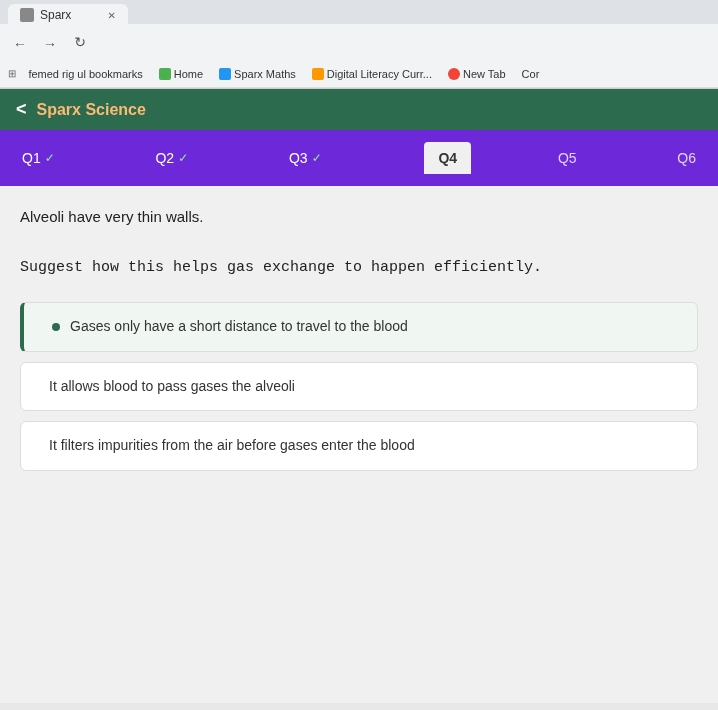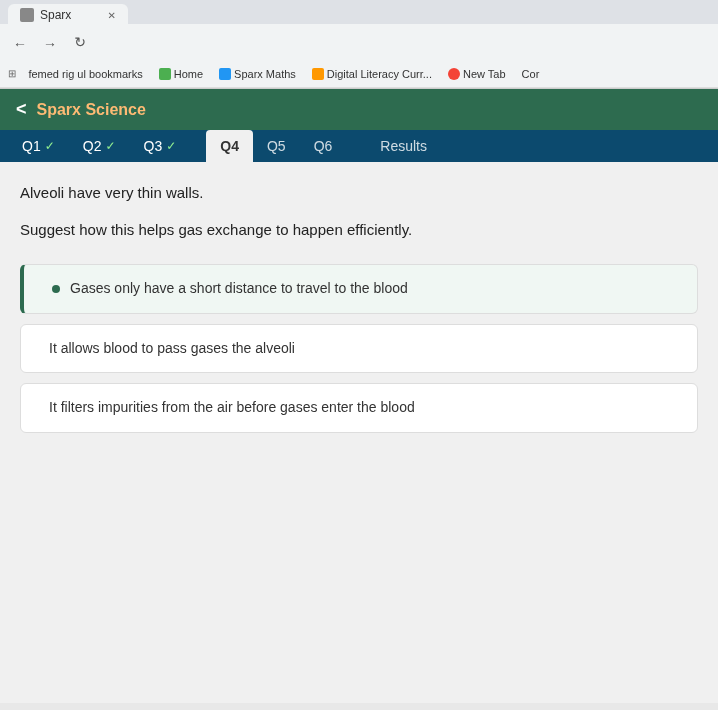--- a/index.html
+++ b/index.html
@@ -164,24 +164,25 @@
     }
 
     .sparx-title {
       color: #fdba74;
       font-size: 16px;
       font-weight: 600;
     }
 
     
     .tabs-bar {
-      background: #0c4a6e;
-      display: flex;
-      align-items: center;
-      padding: 0 8px;
+      background: #6d28d9;
+      display: flex;
+      align-items: center;
+      padding: 12px 8px;
+      justify-content: space-between;
     }
 
     .tab-item {
       padding: 8px 14px;
       font-size: 14px;
       cursor: pointer;
       color: rgba(255,255,255,0.8);
       display: flex;
       align-items: center;
       gap: 4px;
@@ -210,29 +211,30 @@
 
     
     .question-area {
       background: #f0f0f0;
       padding: 20px 20px;
     }
 
     .question-text-1 {
       font-size: 15px;
       color: #222;
-      margin-bottom: 16px;
+      margin-bottom: 30px;
       line-height: 1.4;
     }
 
     .question-text-2 {
       font-size: 15px;
       color: #222;
       margin-bottom: 24px;
       line-height: 1.4;
+      font-family: Liberation Mono, monospace;
     }
 
     
     .answers-container {
       display: flex;
       flex-direction: column;
       gap: 10px;
     }
 
     .answer-option {
@@ -334,23 +336,20 @@
     </div>
     <div class="tab-item active">
       <span>Q4</span>
     </div>
     <div class="tab-item">
       <span>Q5</span>
     </div>
     <div class="tab-item">
       <span>Q6</span>
     </div>
-    <div class="tab-item tab-results">
-      <span>Results</span>
-    </div>
   </div>
 
   <div class="question-area">
     <p class="question-text-1">Alveoli have very thin walls.</p>
     <p class="question-text-2">Suggest how this helps gas exchange to happen efficiently.</p>
 
     <div class="answers-container">
 
       <div class="answer-option selected">
         <div class="answer-bullet"></div>

